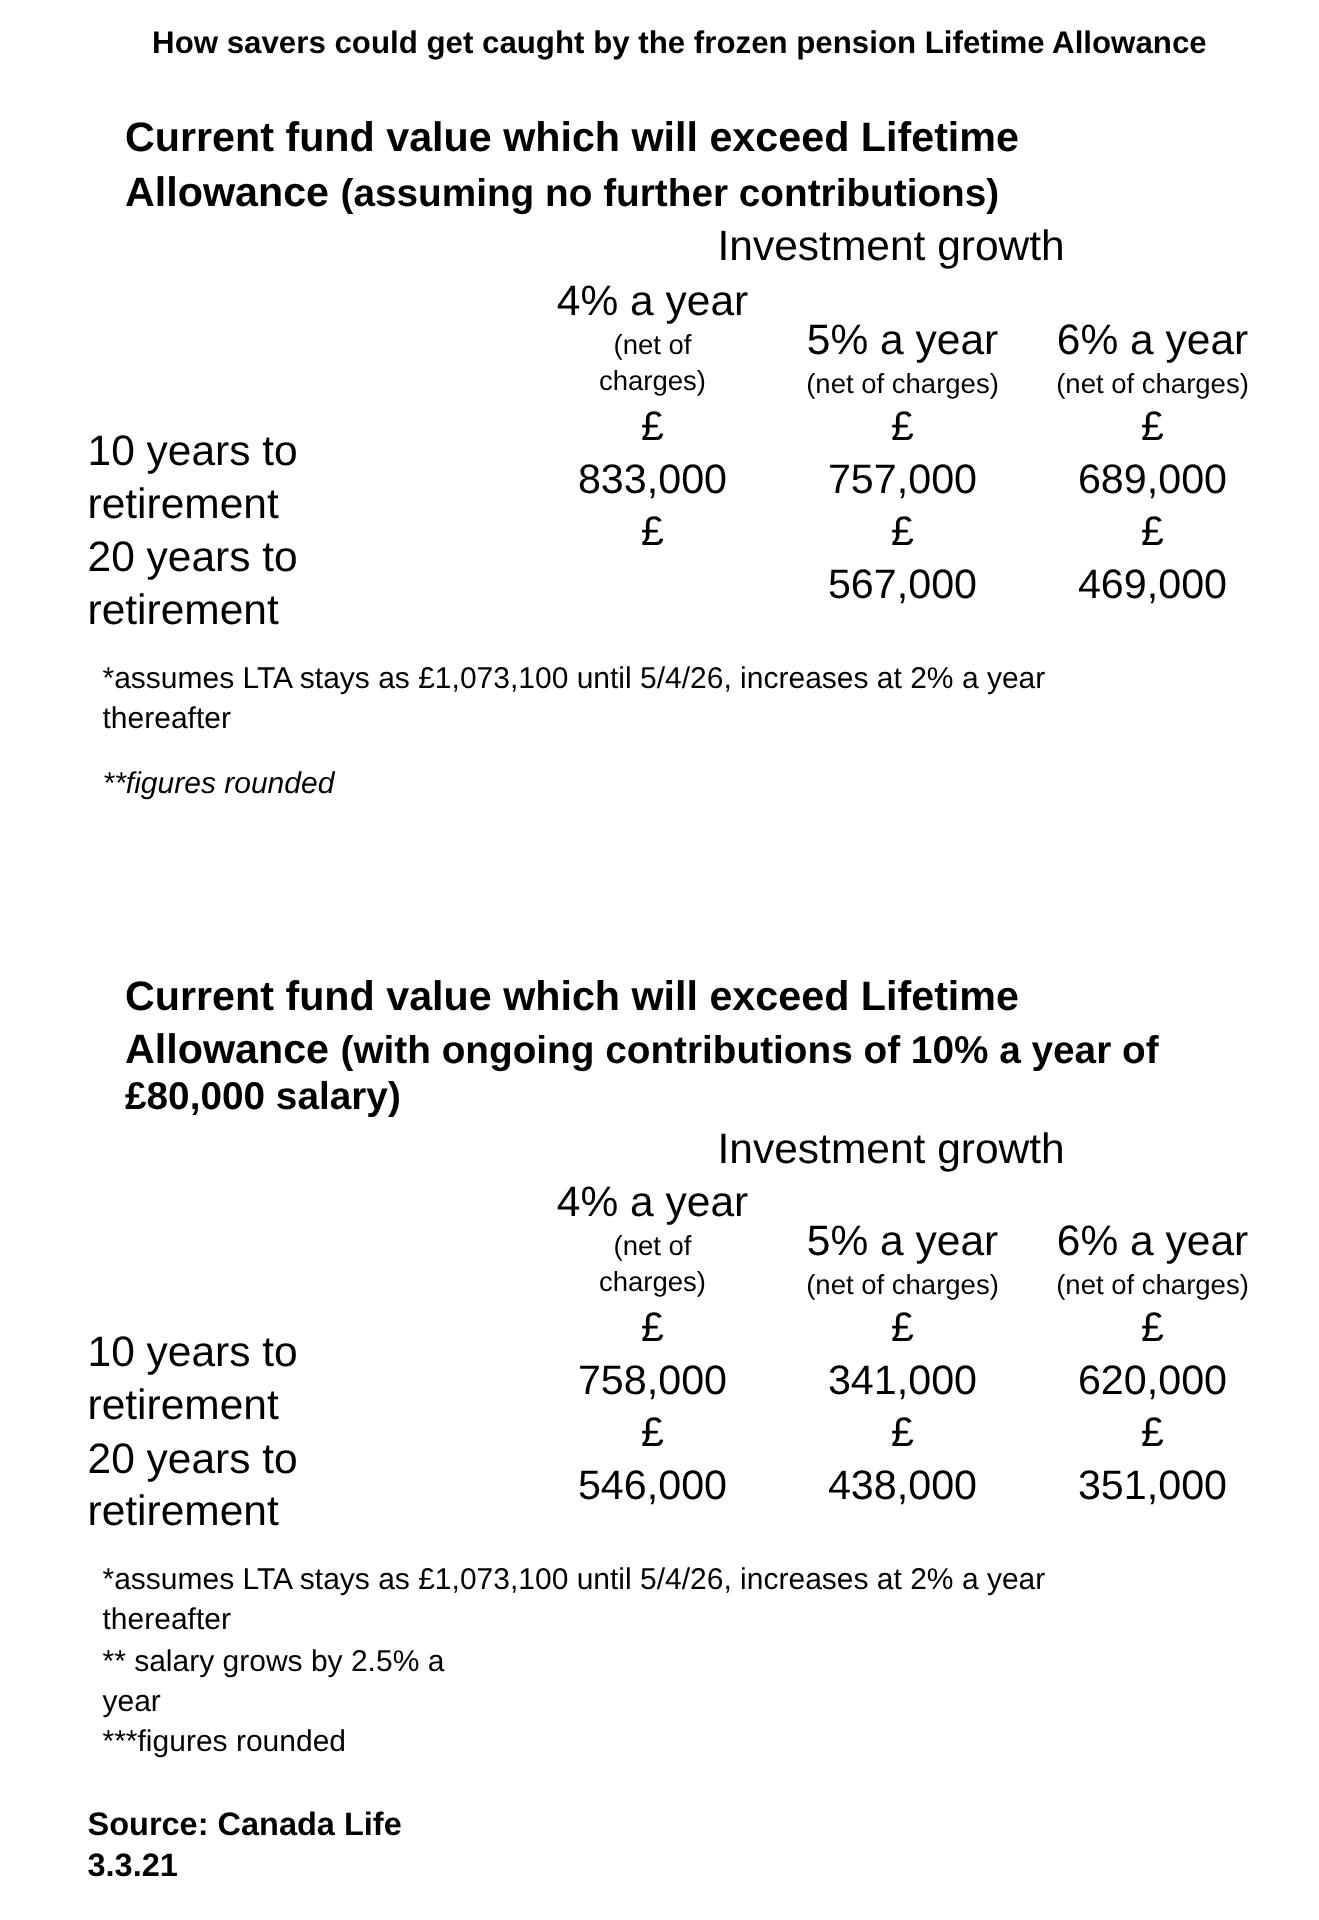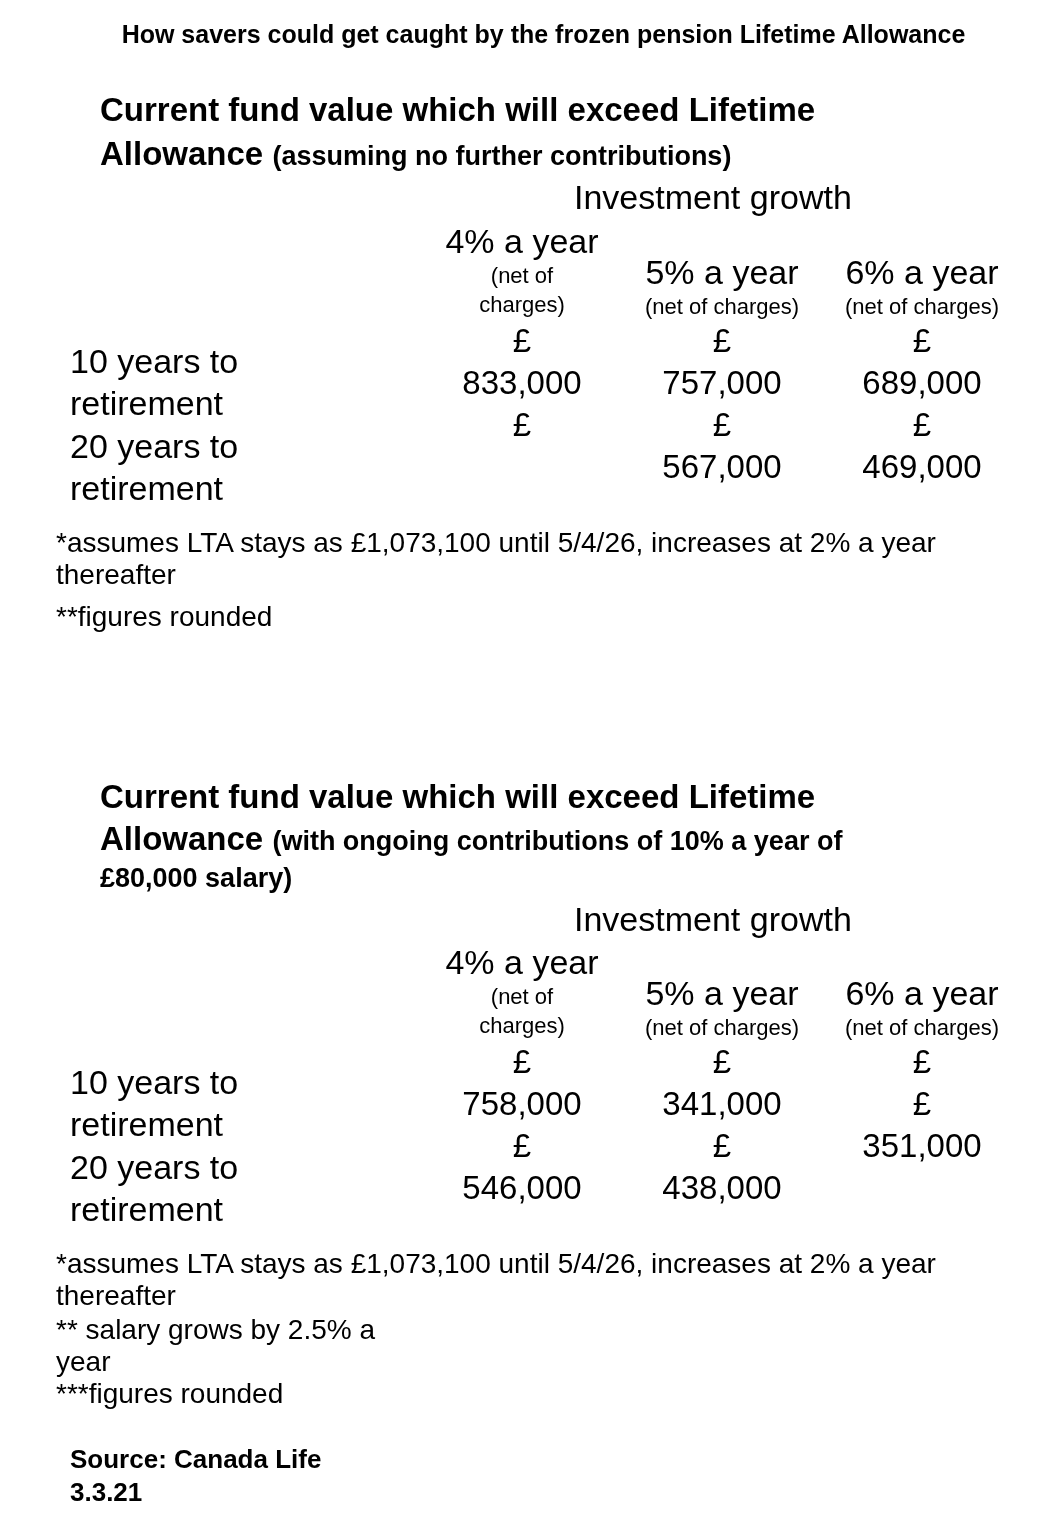--- a/index.html
+++ b/index.html
@@ -9,28 +9,28 @@
   }
   .abs { position: absolute; }
   .main-title {
     left: 0; width: 1087px; top: 20px; text-align: center;
     font-weight: bold; font-size: 25px; white-space: nowrap;
   }
   .sec-title {
     left: 100px; width: 880px; 
     font-weight: bold; font-size: 33px; line-height: 44px;
   }
-  .sec-title .sub { font-size: 27px; }
+  .sec-title .sub { font-size: 31px; }
   .growth-head { font-size: 34px; white-space: nowrap; }
   .col { text-align: center; }
   .rate { font-size: 34px; white-space: nowrap; }
   .net { font-size: 22px; line-height: 29px; }
   .cell { font-size: 33px; line-height: 42px; text-align: center; }
   .row-label { font-size: 34px; line-height: 42px; left: 70px; margin-top: 20px; }
-  .note { font-size: 28px; line-height: 32px; left: 56px; }
+  .note { font-size: 24px; line-height: 32px; left: 82px; }
   .source { font-size: 26px; font-weight: bold; line-height: 33px; left: 70px; }
 </style>
 </head>
 <body>
 
 <div class="abs main-title">How savers could get caught by the frozen pension Lifetime Allowance</div>
 
 <div class="abs sec-title" style="top:88px;">
   <div>Current fund value which will exceed Lifetime</div>
   <div>
@@ -78,21 +78,21 @@
 <div class="abs cell" style="left:822px; width:200px; top:320px;">
   <div>£</div>
   <div>689,000</div>
   <div>£</div>
   <div>469,000</div>
 </div>
 
 <div class="abs note" style="top:527px;">
   <div>*assumes LTA stays as £1,073,100 until 5/4/26, increases at 2% a year</div>
   <div>thereafter</div>
-  <div style="margin-top:10px;">**figures rounded</div>
+  <div style="margin-top:20px;font-style:italic;">**figures rounded</div>
 </div>
 
 <div class="abs sec-title" style="top:775px;">
   <div>Current fund value which will exceed Lifetime</div>
   <div style="line-height:40px;">
     <span>Allowance</span>
     <span class="sub">(with ongoing contributions of 10% a year of</span>
   </div>
   <div class="sub" style="line-height:34px;">£80,000 salary)</div>
 </div>
@@ -129,20 +129,21 @@
   <div>546,000</div>
 </div>
 <div class="abs cell" style="left:622px; width:200px; top:1041px;">
   <div>£</div>
   <div>341,000</div>
   <div>£</div>
   <div>438,000</div>
 </div>
 <div class="abs cell" style="left:822px; width:200px; top:1041px;">
   <div>£</div>
+  <div>620,000</div>
   <div>£</div>
   <div>351,000</div>
 </div>
 
 <div class="abs note" style="top:1248px;">
   <div>*assumes LTA stays as £1,073,100 until 5/4/26, increases at 2% a year</div>
   <div>thereafter</div>
   <div style="margin-top:2px;">** salary grows by 2.5% a</div>
   <div>year</div>
   <div style="margin-top:0;">***figures rounded</div>

